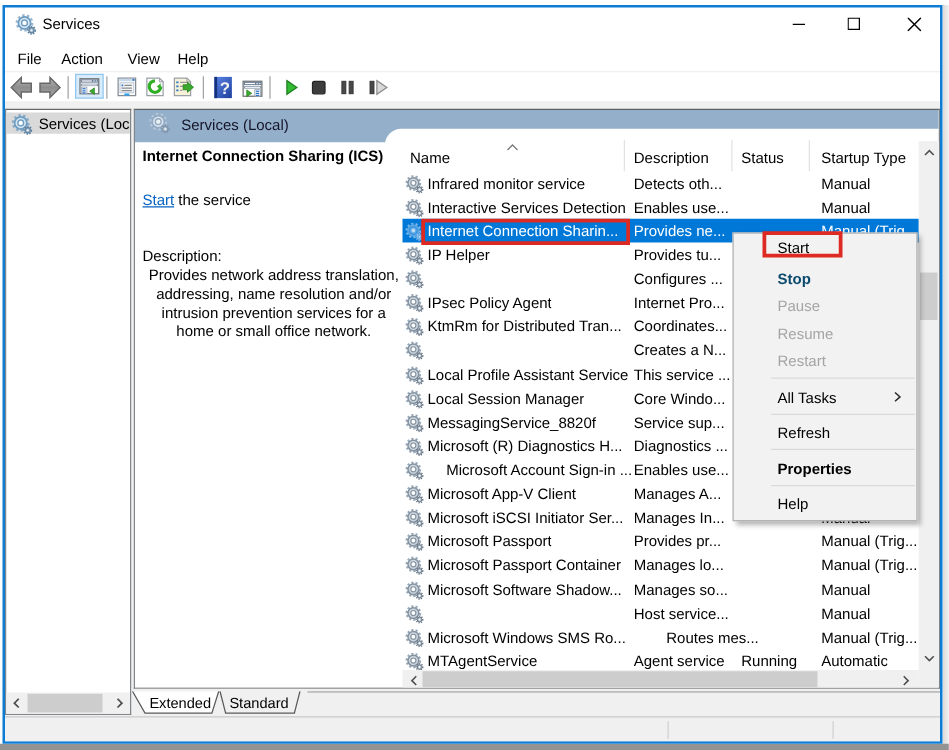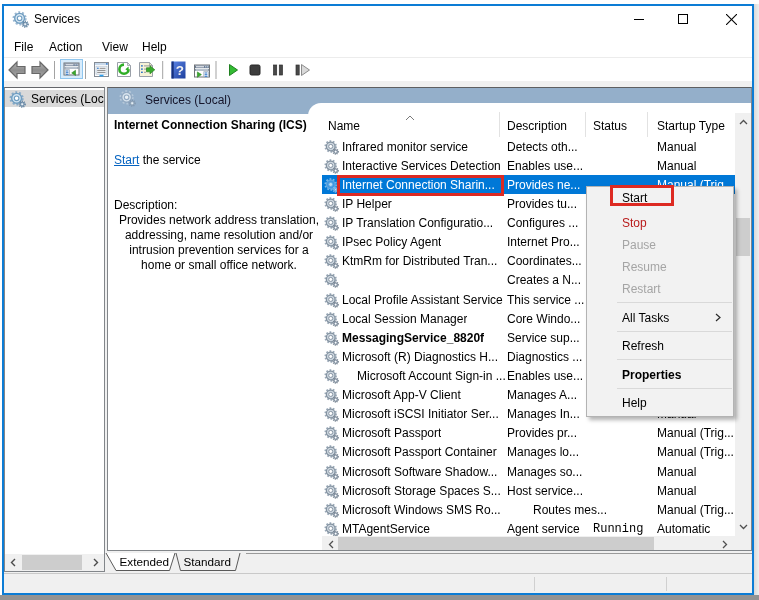--- a/index.html
+++ b/index.html
@@ -275,21 +275,20 @@
           <svg class="abs" style="left:2px;top:2.5px" width="15" height="15" viewBox="0 0 17 17">
             <circle cx="7.6" cy="7.3" r="6" fill="none" stroke="#9aa9b8" stroke-width="2.2" stroke-dasharray="1.9 1.85"></circle>
             <circle cx="7.6" cy="7.3" r="4.9" fill="#cdd7e0" stroke="#8593a1" stroke-width="1.4"></circle>
             <circle cx="7.6" cy="7.3" r="2.3" fill="#ffffff" stroke="#8593a1" stroke-width="1.1"></circle>
             <g transform="translate(10.2,10.2)">
               <circle cx="3" cy="3" r="2.9" fill="none" stroke="#6d7b8a" stroke-width="1.5" stroke-dasharray="1.1 1.05"></circle>
               <circle cx="3" cy="3" r="2.1" fill="#aebbc8" stroke="#6d7b8a" stroke-width="0.9"></circle>
               <circle cx="3" cy="3" r="0.9" fill="#ffffff"></circle>
             </g>
           </svg>
-          <div class="txt" style="left:20px;top:2.5px;max-width:165px;overflow:hidden;">IP Translation Configuratio...</div>
           <div class="txt" style="left:185px;top:2.5px;">Configures ...</div>
           <div class="txt" style="left:271px;top:2.5px;"></div>
           <div class="txt" style="left:335px;top:2.5px;max-width:78px;overflow:hidden;">Manual</div>
         </div>
         <div class="abs" style="left:214px;top:144.6px;width:413px;height:19.1px;">
           <svg class="abs" style="left:2px;top:2.5px" width="15" height="15" viewBox="0 0 17 17">
             <circle cx="7.6" cy="7.3" r="6" fill="none" stroke="#9aa9b8" stroke-width="2.2" stroke-dasharray="1.9 1.85"></circle>
             <circle cx="7.6" cy="7.3" r="4.9" fill="#cdd7e0" stroke="#8593a1" stroke-width="1.4"></circle>
             <circle cx="7.6" cy="7.3" r="2.3" fill="#ffffff" stroke="#8593a1" stroke-width="1.1"></circle>
             <g transform="translate(10.2,10.2)">
@@ -370,21 +369,21 @@
           <svg class="abs" style="left:2px;top:2.5px" width="15" height="15" viewBox="0 0 17 17">
             <circle cx="7.6" cy="7.3" r="6" fill="none" stroke="#9aa9b8" stroke-width="2.2" stroke-dasharray="1.9 1.85"></circle>
             <circle cx="7.6" cy="7.3" r="4.9" fill="#cdd7e0" stroke="#8593a1" stroke-width="1.4"></circle>
             <circle cx="7.6" cy="7.3" r="2.3" fill="#ffffff" stroke="#8593a1" stroke-width="1.1"></circle>
             <g transform="translate(10.2,10.2)">
               <circle cx="3" cy="3" r="2.9" fill="none" stroke="#6d7b8a" stroke-width="1.5" stroke-dasharray="1.1 1.05"></circle>
               <circle cx="3" cy="3" r="2.1" fill="#aebbc8" stroke="#6d7b8a" stroke-width="0.9"></circle>
               <circle cx="3" cy="3" r="0.9" fill="#ffffff"></circle>
             </g>
           </svg>
-          <div class="txt" style="left:20px;top:2.5px;max-width:165px;overflow:hidden;font-weight:bold;">MessagingService_8820f</div>
+          <div class="txt" style="left:20px;top:2.5px;max-width:165px;overflow:hidden;">MessagingService_8820f</div>
           <div class="txt" style="left:185px;top:2.5px;">Service sup...</div>
           <div class="txt" style="left:271px;top:2.5px;"></div>
           <div class="txt" style="left:335px;top:2.5px;max-width:78px;overflow:hidden;">Manual</div>
         </div>
         <div class="abs" style="left:214px;top:259.3px;width:413px;height:19.1px;">
           <svg class="abs" style="left:2px;top:2.5px" width="15" height="15" viewBox="0 0 17 17">
             <circle cx="7.6" cy="7.3" r="6" fill="none" stroke="#9aa9b8" stroke-width="2.2" stroke-dasharray="1.9 1.85"></circle>
             <circle cx="7.6" cy="7.3" r="4.9" fill="#cdd7e0" stroke="#8593a1" stroke-width="1.4"></circle>
             <circle cx="7.6" cy="7.3" r="2.3" fill="#ffffff" stroke="#8593a1" stroke-width="1.1"></circle>
             <g transform="translate(10.2,10.2)">
@@ -498,21 +497,20 @@
           <svg class="abs" style="left:2px;top:2.5px" width="15" height="15" viewBox="0 0 17 17">
             <circle cx="7.6" cy="7.3" r="6" fill="none" stroke="#9aa9b8" stroke-width="2.2" stroke-dasharray="1.9 1.85"></circle>
             <circle cx="7.6" cy="7.3" r="4.9" fill="#cdd7e0" stroke="#8593a1" stroke-width="1.4"></circle>
             <circle cx="7.6" cy="7.3" r="2.3" fill="#ffffff" stroke="#8593a1" stroke-width="1.1"></circle>
             <g transform="translate(10.2,10.2)">
               <circle cx="3" cy="3" r="2.9" fill="none" stroke="#6d7b8a" stroke-width="1.5" stroke-dasharray="1.1 1.05"></circle>
               <circle cx="3" cy="3" r="2.1" fill="#aebbc8" stroke="#6d7b8a" stroke-width="0.9"></circle>
               <circle cx="3" cy="3" r="0.9" fill="#ffffff"></circle>
             </g>
           </svg>
-          <div class="txt" style="left:20px;top:2.5px;max-width:165px;overflow:hidden;">Microsoft Storage Spaces S...</div>
           <div class="txt" style="left:185px;top:2.5px;">Host service...</div>
           <div class="txt" style="left:271px;top:2.5px;"></div>
           <div class="txt" style="left:335px;top:2.5px;max-width:78px;overflow:hidden;">Manual</div>
         </div>
         <div class="abs" style="left:214px;top:412.3px;width:413px;height:19.1px;">
           <svg class="abs" style="left:2px;top:2.5px" width="15" height="15" viewBox="0 0 17 17">
             <circle cx="7.6" cy="7.3" r="6" fill="none" stroke="#9aa9b8" stroke-width="2.2" stroke-dasharray="1.9 1.85"></circle>
             <circle cx="7.6" cy="7.3" r="4.9" fill="#cdd7e0" stroke="#8593a1" stroke-width="1.4"></circle>
             <circle cx="7.6" cy="7.3" r="2.3" fill="#ffffff" stroke="#8593a1" stroke-width="1.1"></circle>
             <g transform="translate(10.2,10.2)">
@@ -532,21 +530,21 @@
             <circle cx="7.6" cy="7.3" r="4.9" fill="#cdd7e0" stroke="#8593a1" stroke-width="1.4"></circle>
             <circle cx="7.6" cy="7.3" r="2.3" fill="#ffffff" stroke="#8593a1" stroke-width="1.1"></circle>
             <g transform="translate(10.2,10.2)">
               <circle cx="3" cy="3" r="2.9" fill="none" stroke="#6d7b8a" stroke-width="1.5" stroke-dasharray="1.1 1.05"></circle>
               <circle cx="3" cy="3" r="2.1" fill="#aebbc8" stroke="#6d7b8a" stroke-width="0.9"></circle>
               <circle cx="3" cy="3" r="0.9" fill="#ffffff"></circle>
             </g>
           </svg>
           <div class="txt" style="left:20px;top:2.5px;max-width:165px;overflow:hidden;">MTAgentService</div>
           <div class="txt" style="left:185px;top:2.5px;">Agent service</div>
-          <div class="txt" style="left:271px;top:2.5px;font-family:Liberation Mono, monospace;">Running</div>
+          <div class="txt" style="left:271px;top:2.5px;">Running</div>
           <div class="txt" style="left:335px;top:2.5px;max-width:78px;overflow:hidden;">Automatic</div>
         </div>
       </div>
 
   <div class="abs" style="left:627px;top:25px;width:16px;height:423px;background:#f0f0f0;">
     <svg class="abs" style="left:4px;top:6px" width="9" height="6" viewBox="0 0 9 6">
           <polyline points="1,5 4.5,1.5 8,5" fill="none" stroke="#505050" stroke-width="1.3"></polyline>
         </svg>
     <div class="abs" style="left:1px;top:105px;width:14px;height:38px;background:#cdcdcd;"></div>
     <svg class="abs" style="left:4px;top:411px" width="9" height="6" viewBox="0 0 9 6">
@@ -561,21 +559,21 @@
     <div class="abs" style="left:16px;top:1px;width:316px;height:13px;background:#cdcdcd;"></div>
     <svg class="abs" style="left:400px;top:4px" width="6" height="9" viewBox="0 0 6 9">
           <polyline points="1,1 4.5,4.5 1,8" fill="none" stroke="#505050" stroke-width="1.3"></polyline>
         </svg>
   </div>
   <div class="abs" style="left:627px;top:448px;width:16px;height:15px;background:#f0f0f0;"></div>
 </div>
 
 <div id="menu" class="abs" style="left:582px;top:180px;width:146px;height:229px;background:#f2f2f2;border:1px solid #b3b3b3;box-shadow:3px 3px 4px rgba(0,0,0,0.3);font-size:12px;">
   <div class="txt" style="left:35px;top:4px;">Start</div>
-  <div class="txt" style="left:35px;top:29px;color:#b91c1c;">Stop</div>
+  <div class="txt" style="left:35px;top:29px;color:#0c4a6e;font-weight:bold;">Stop</div>
   <div class="txt" style="left:35px;top:51px;color:#a5a5a5;">Pause</div>
   <div class="txt" style="left:35px;top:73px;color:#a5a5a5;">Resume</div>
   <div class="txt" style="left:35px;top:95px;color:#a5a5a5;">Restart</div>
   <div class="abs" style="left:30px;top:115px;width:115px;height:1px;background:#d9d9d9;"></div>
   <div class="txt" style="left:35px;top:124px;">All Tasks</div>
   <svg class="abs" style="left:128px;top:126px" width="6" height="9" viewBox="0 0 6 9">
         <polyline points="1,1 5,4.5 1,8" fill="none" stroke="#2b2b2b" stroke-width="1.2"></polyline>
       </svg>
   <div class="abs" style="left:30px;top:144px;width:115px;height:1px;background:#d9d9d9;"></div>
   <div class="txt" style="left:35px;top:152px;">Refresh</div>

